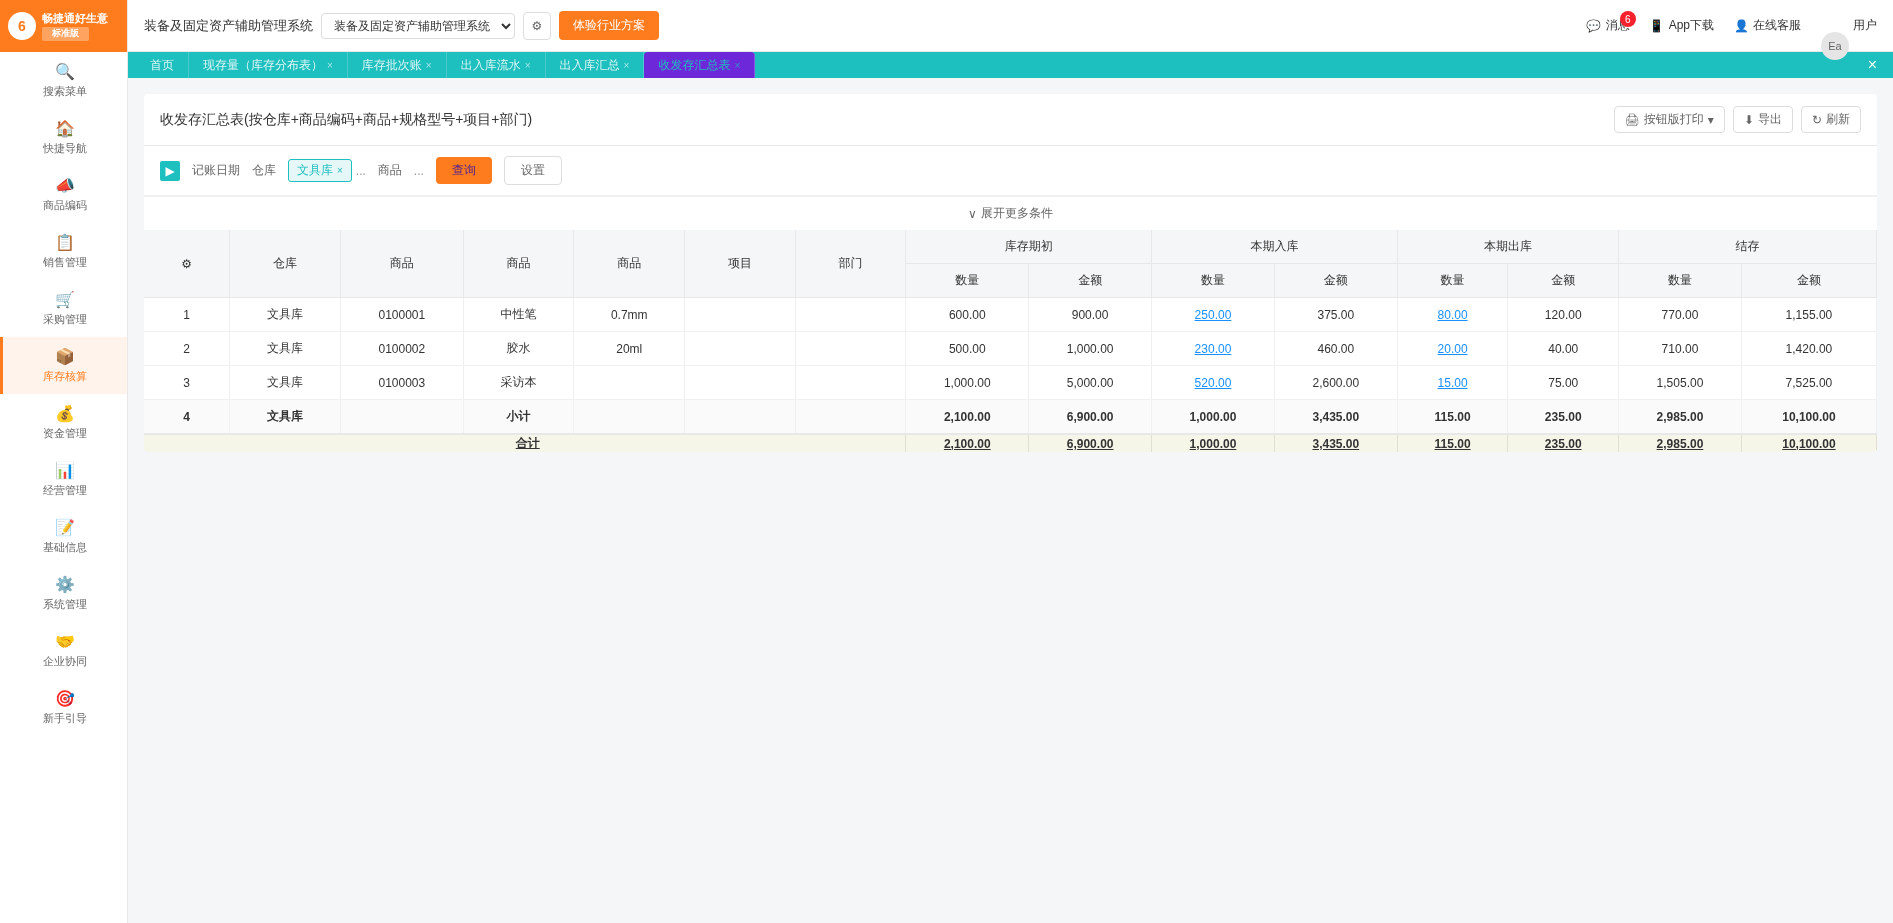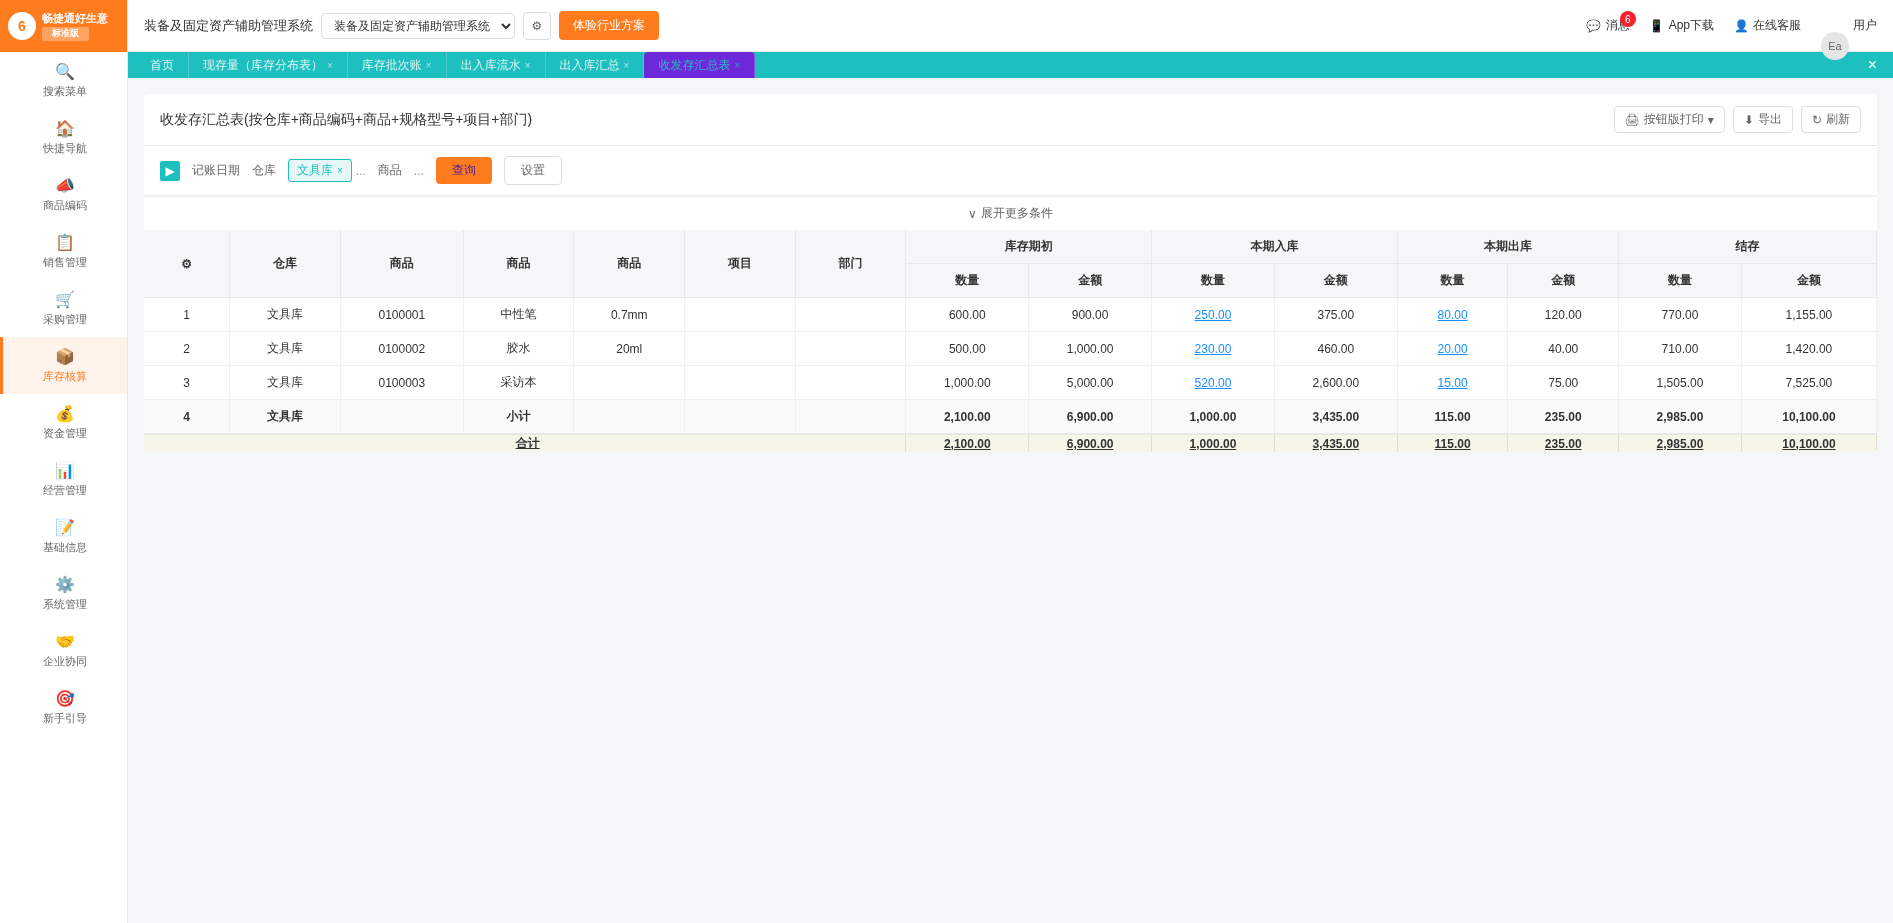--- a/index.html
+++ b/index.html
@@ -61,21 +61,21 @@
     .warehouse-tag-close { cursor: pointer; font-size: 10px; }
     .filter-more { color: #999; font-size: 12px; cursor: pointer; }
     .filter-goods { display: flex; align-items: center; gap: 4px; }
     .query-btn { background: #ff7c1e; color: #4c1d95; border: none; border-radius: 4px; padding: 5px 16px; font-size: 12px; cursor: pointer; }
     .settings-btn { background: #fff; color: #666; border: 1px solid #ddd; border-radius: 4px; padding: 5px 16px; font-size: 12px; cursor: pointer; }
     .expand-btn { display: flex; align-items: center; gap: 4px; color: #666; font-size: 12px; cursor: pointer; padding: 4px 8px; }
 
     
     .table-container { background: #fff; border-radius: 0 0 4px 4px; overflow: auto; }
     table { width: 100%; border-collapse: collapse; font-size: 12px; }
-    thead tr th { background: #f5f6f7; padding: 8px 18px; text-align: center; border-bottom: 1px solid #e8e8e8; border-right: 1px solid #e8e8e8; font-weight: bold; color: #333; white-space: nowrap; }
+    thead tr th { background: #f5f6f7; padding: 8px 18px; text-align: center; border-bottom: 1px solid #e8e8e8; border-right: 1px solid #e8e8e8; font-weight: normal; color: #333; white-space: nowrap; }
     tbody tr td { padding: 8px 10px; text-align: center; border-bottom: 1px solid #f0f0f0; border-right: 1px solid #f0f0f0; white-space: nowrap; color: #333; }
     tbody tr.subtotal { background: #fafafa; font-weight: bold; }
     .text-left { text-align: left; }
     .underline { text-decoration: underline; cursor: pointer; color: #1890ff; }
 
     
     .table-footer { background: #f5f5e8; border-top: 2px solid #e8e8e8; }
     .table-footer td { font-weight: bold; padding: 0 10px; text-align: center; border-right: 1px solid #e0e0d0; text-decoration: underline; }
 
     

